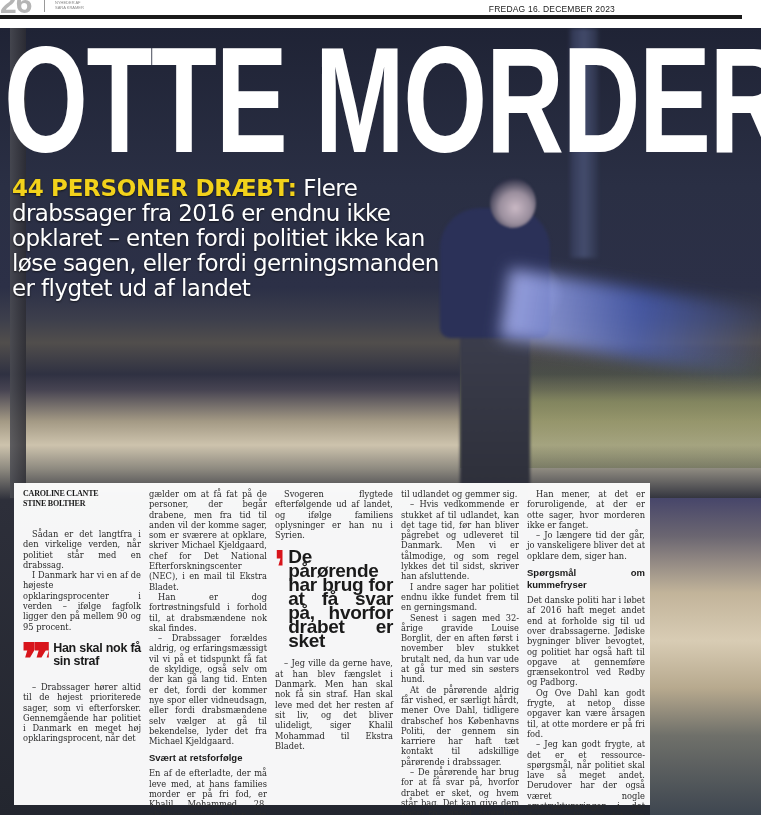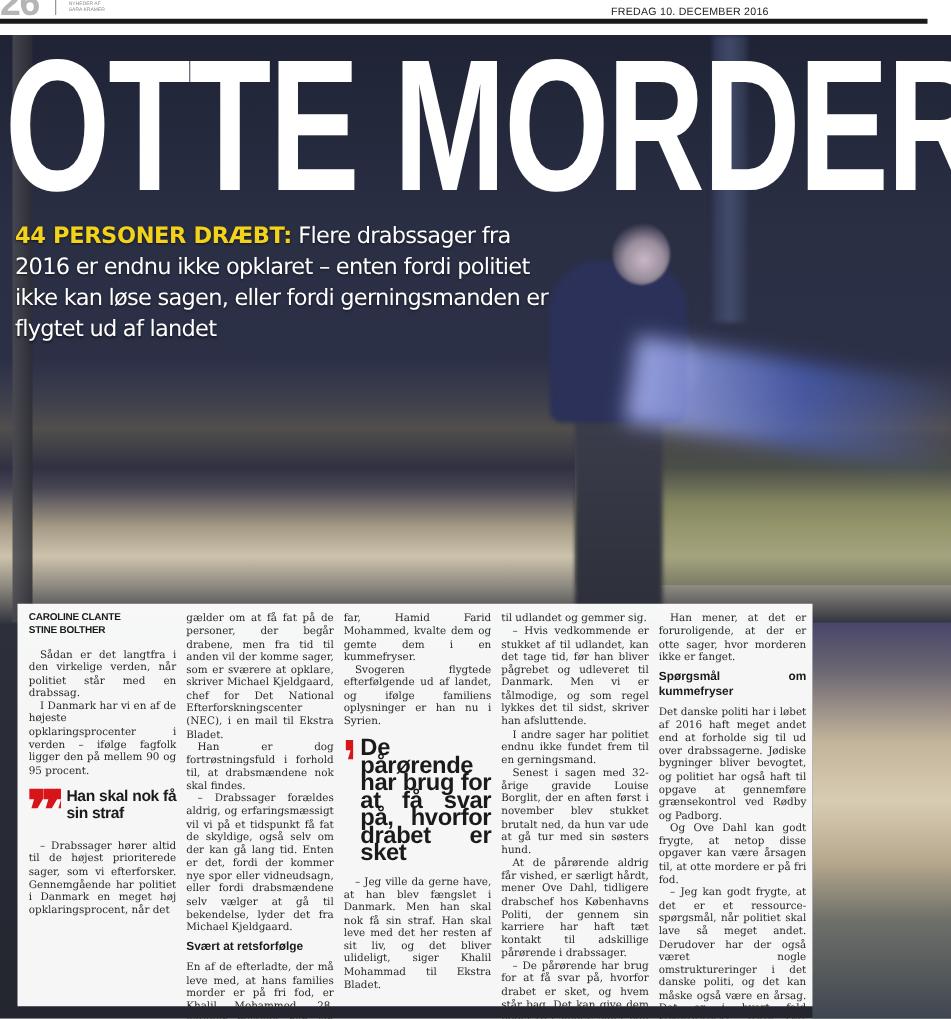--- a/index.html
+++ b/index.html
@@ -29,47 +29,47 @@
     background: linear-gradient(90deg, rgba(180,190,255,0.8), rgba(80,110,230,0.55) 50%, rgba(60,90,220,0.0) 100%);
     transform: rotate(9deg); transform-origin: left center; filter: blur(8px); }
   .hero-pole { position: absolute; left: 10px; top: 0; width: 16px; height: 470px; background: linear-gradient(90deg,#4a4b52,#2c2c33); opacity: .85; }
   .hero-tree { position: absolute; left: 570px; top: 0; width: 28px; height: 230px; background: linear-gradient(90deg,#343b58,#4b5478,#30374f); opacity: .8; filter: blur(2px); }
   .figure-body { position: absolute; left: 440px; top: 180px; width: 110px; height: 130px; background: #2b3158; border-radius: 40px 40px 10px 10px; filter: blur(1.5px); }
   .figure-head { position: absolute; left: 490px; top: 150px; width: 46px; height: 50px; background: radial-gradient(circle at 55% 60%, #c9b8c4 0%, #9a8e9d 40%, #2d2f46 75%); border-radius: 50%; filter: blur(1px); }
   .figure-legs { position: absolute; left: 460px; top: 305px; width: 70px; height: 170px; background: linear-gradient(180deg,#3b3d4c,#2c2e38); filter: blur(1.5px); border-radius: 6px; }
 
   .big-headline { position: absolute; left: 4px; top: 2px; width: 761px; font-family: "Liberation Sans", sans-serif; font-weight: 700; font-size: 150px; line-height: 140px; color: #ffffff; letter-spacing: -2px; transform: scaleX(0.72); transform-origin: left top; white-space: nowrap; }
 
-  .deck { position: absolute; left: 12px; top: 148px; width: 440px; font-family: "DejaVu Sans", sans-serif; font-size: 18px; line-height: 25px; color: #ffffff; text-shadow: 0 1px 2px rgba(0,0,0,.6); letter-spacing: -0.6px; }
+  .deck { position: absolute; left: 12px; top: 148px; width: 440px; font-family: "DejaVu Sans", sans-serif; font-size: 23px; line-height: 25px; color: #ffffff; text-shadow: 0 1px 2px rgba(0,0,0,.6); letter-spacing: -0.6px; }
   .deck .kicker { color: #f2d21b; font-weight: 700; letter-spacing: -0.3px; }
 
   
   .article { position: absolute; left: 14px; top: 483px; width: 636px; height: 322px; background: rgba(255,255,255,0.96); padding: 6px 8px 0 9px; }
   .cols { position: absolute; left: 9px; top: 6px; width: 628px; height: 314px; display: flex; gap: 8px; }
   .col { width: 118px; font-size: 8.3px; line-height: 10.3px; color: #2a2a2a; text-align: justify; hyphens: manual; }
   .col p { text-indent: 9px; }
   .col p.noindent { text-indent: 0; }
-  .byline { font-family: Liberation Sans, sans-serif; font-weight: 700; font-size: 8px; line-height: 10px; color: #1a1a1a; text-transform: uppercase; margin-bottom: 9px; letter-spacing: -0.2px; }
+  .byline { font-family: Liberation Serif, serif; font-weight: 700; font-size: 8px; line-height: 10px; color: #1a1a1a; text-transform: uppercase; margin-bottom: 20px; letter-spacing: -0.2px; }
   .subhead { font-family: "Liberation Sans", sans-serif; font-weight: 700; font-size: 9.5px; line-height: 12px; color: #1a1a1a; margin: 6px 0 4px 0; }
   .pull { display: flex; align-items: flex-start; margin: 10px 0 10px 0; }
   .pull-mark { font-family: "Liberation Sans", sans-serif; font-weight: 700; color: #d8141b; font-size: 46px; line-height: 34px; letter-spacing: -6px; transform: scaleX(1.15); margin-right: 6px; height: 30px; overflow: hidden; }
   .pull-text { font-family: "Liberation Sans", sans-serif; font-weight: 700; font-size: 12.5px; line-height: 13px; color: #1a1a1a; letter-spacing: -0.3px; }
   .pull.wide .pull-text { font-size: 19px; line-height: 14px; }
 </style>
 </head>
 <body>
 
 <div class="masthead">
   <div class="page-num">26</div>
   <div class="page-num-sep"></div>
   <div class="page-kicker">
     <div>NYHEDER AF</div>
     <div>SARA KRAMER</div>
   </div>
-  <div class="date-line">FREDAG 10. DECEMBER 2016</div>
+  <div class="date-line">FREDAG 16. DECEMBER 2023</div>
   <div class="top-rule"></div>
 </div>
 
 <div class="hero">
   <div class="hero-grass"></div>
   <div class="hero-right-ground"></div>
   <div class="hero-pole"></div>
   <div class="hero-tree"></div>
   <div class="figure-legs"></div>
   <div class="figure-body"></div>
@@ -100,41 +100,41 @@
 
     <div class="col">
       <p class="noindent">gælder om at få fat på de personer, der begår drabene, men fra tid til anden vil der komme sager, som er sværere at opklare, skriver Michael Kjeldgaard, chef for Det National Efterforskningscenter (NEC), i en mail til Ekstra Bladet.</p>
       <p>Han er dog fortrøstningsfuld i forhold til, at drabsmændene nok skal findes.</p>
       <p>– Drabssager forældes aldrig, og erfaringsmæssigt vil vi på et tidspunkt få fat de skyldige, også selv om der kan gå lang tid. Enten er det, fordi der kommer nye spor eller vidneudsagn, eller fordi drabsmændene selv vælger at gå til bekendelse, lyder det fra Michael Kjeldgaard.</p>
       <div class="subhead">Svært at retsforfølge</div>
       <p class="noindent">En af de efterladte, der må leve med, at hans families morder er på fri fod, er Khalil Mohammed. 28. oktober mistede han sin søster og sine to små niecer, da søsterens eksmand og pigernes</p>
     </div>
 
     <div class="col">
-      <p class="noindent">far, Hamid Farid Mohammed, kvalte dem og gemte dem i en kummefryser.</p>
       <p>Svogeren flygtede efterfølgende ud af landet, og ifølge familiens oplysninger er han nu i Syrien.</p>
       <div class="pull wide">
         <span class="pull-mark">❞❞</span>
         <span class="pull-text">De pårørende har brug for at få svar på, hvorfor drabet er sket</span>
       </div>
       <p>– Jeg ville da gerne have, at han blev fængslet i Danmark. Men han skal nok få sin straf. Han skal leve med det her resten af sit liv, og det bliver ulideligt, siger Khalil Mohammad til Ekstra Bladet.</p>
 
     </div>
 
     <div class="col">
       <p class="noindent">til udlandet og gemmer sig.</p>
       <p>– Hvis vedkommende er stukket af til udlandet, kan det tage tid, før han bliver pågrebet og udleveret til Danmark. Men vi er tålmodige, og som regel lykkes det til sidst, skriver han afsluttende.</p>
       <p>I andre sager har politiet endnu ikke fundet frem til en gerningsmand.</p>
       <p>Senest i sagen med 32-årige gravide Louise Borglit, der en aften først i november blev stukket brutalt ned, da hun var ude at gå tur med sin søsters hund.</p>
       <p>At de pårørende aldrig får vished, er særligt hårdt, mener Ove Dahl, tidligere drabschef hos Københavns Politi, der gennem sin karriere har haft tæt kontakt til adskillige pårørende i drabssager.</p>
       <p>– De pårørende har brug for at få svar på, hvorfor drabet er sket, og hvem står bag. Det kan give dem noget ro i sindet, siger han til Ekstra Bladet.</p>
     </div>
 
     <div class="col">
       <p>Han mener, at det er foruroligende, at der er otte sager, hvor morderen ikke er fanget.</p>
+      <p>– Jo længere tid der går, jo vanskeligere bliver det at opklare dem, siger han.</p>
       <div class="subhead">Spørgsmål om kummefryser</div>
       <p class="noindent">Det danske politi har i løbet af 2016 haft meget andet end at forholde sig til ud over drabssagerne. Jødiske bygninger bliver bevogtet, og politiet har også haft til opgave at gennemføre grænsekontrol ved Rødby og Padborg.</p>
       <p>Og Ove Dahl kan godt frygte, at netop disse opgaver kan være årsagen til, at otte mordere er på fri fod.</p>
       <p>– Jeg kan godt frygte, at det er et ressource-spørgsmål, når politiet skal lave så meget andet. Derudover har der også været nogle omstruktureringer i det danske politi, og det kan måske også være en årsag. Det er i hvert fald foruroligende, siger Ove Dahl.</p>
 
     </div>
   </div>
 </div>
 
 </body></html>

